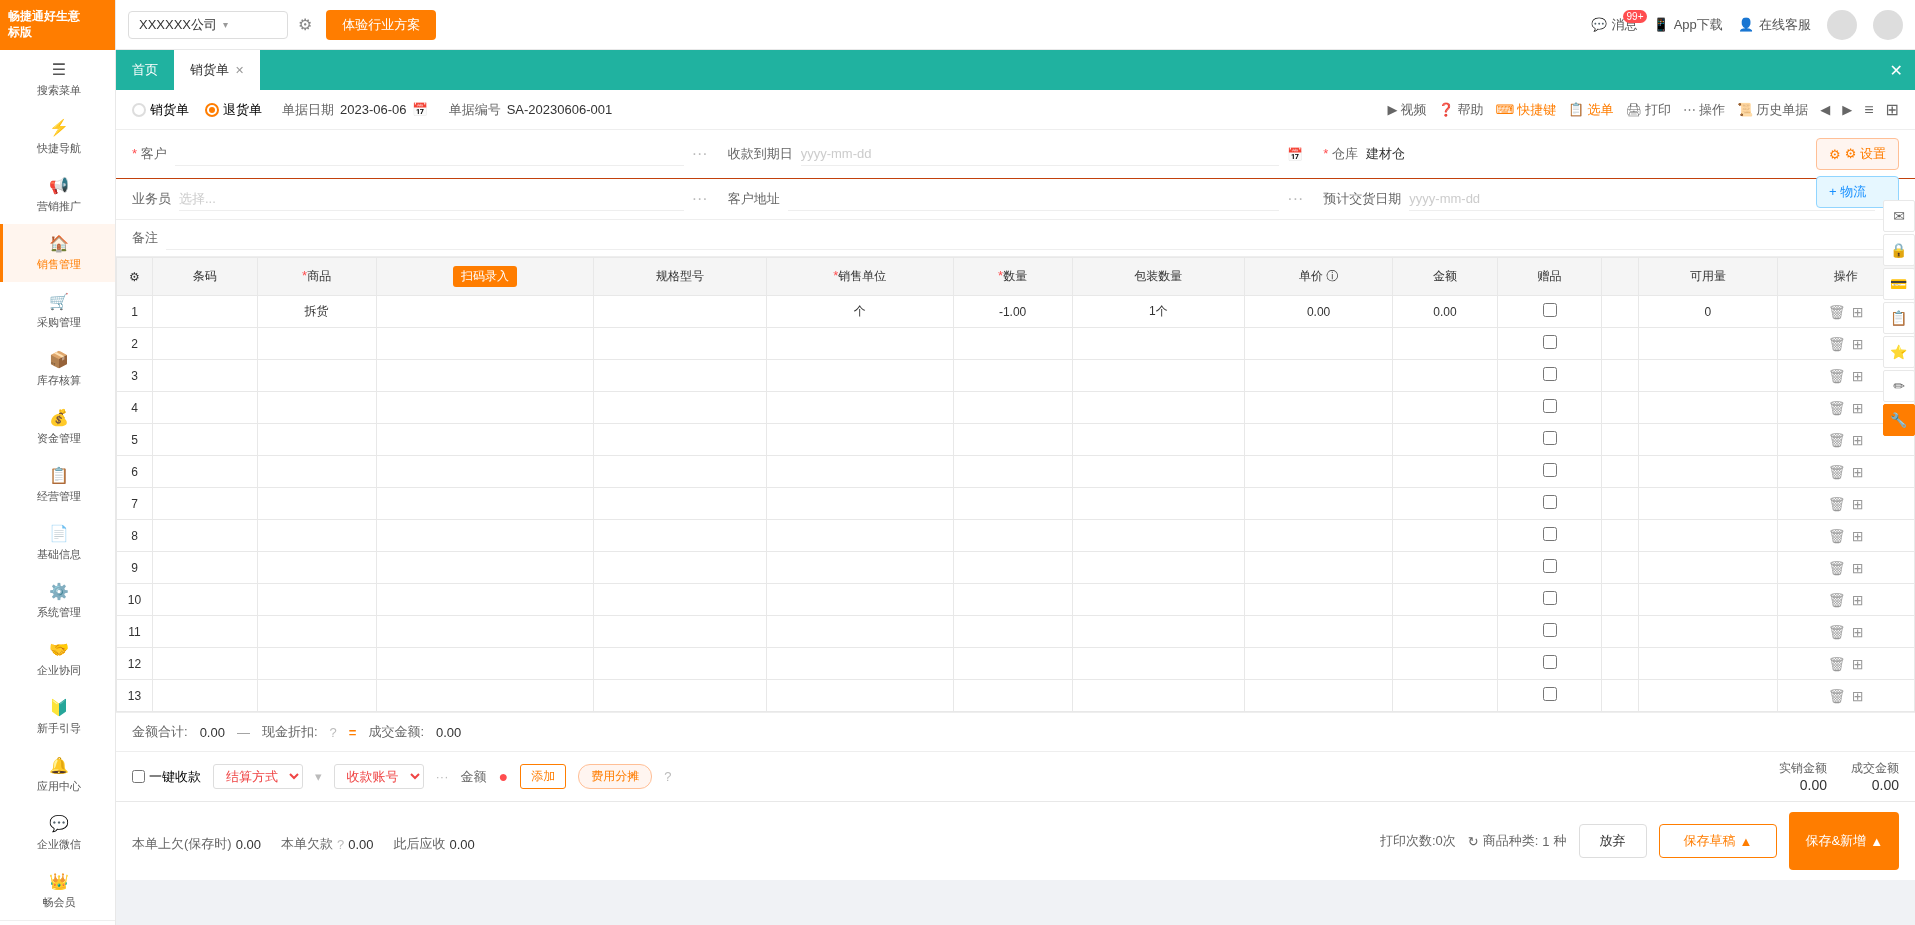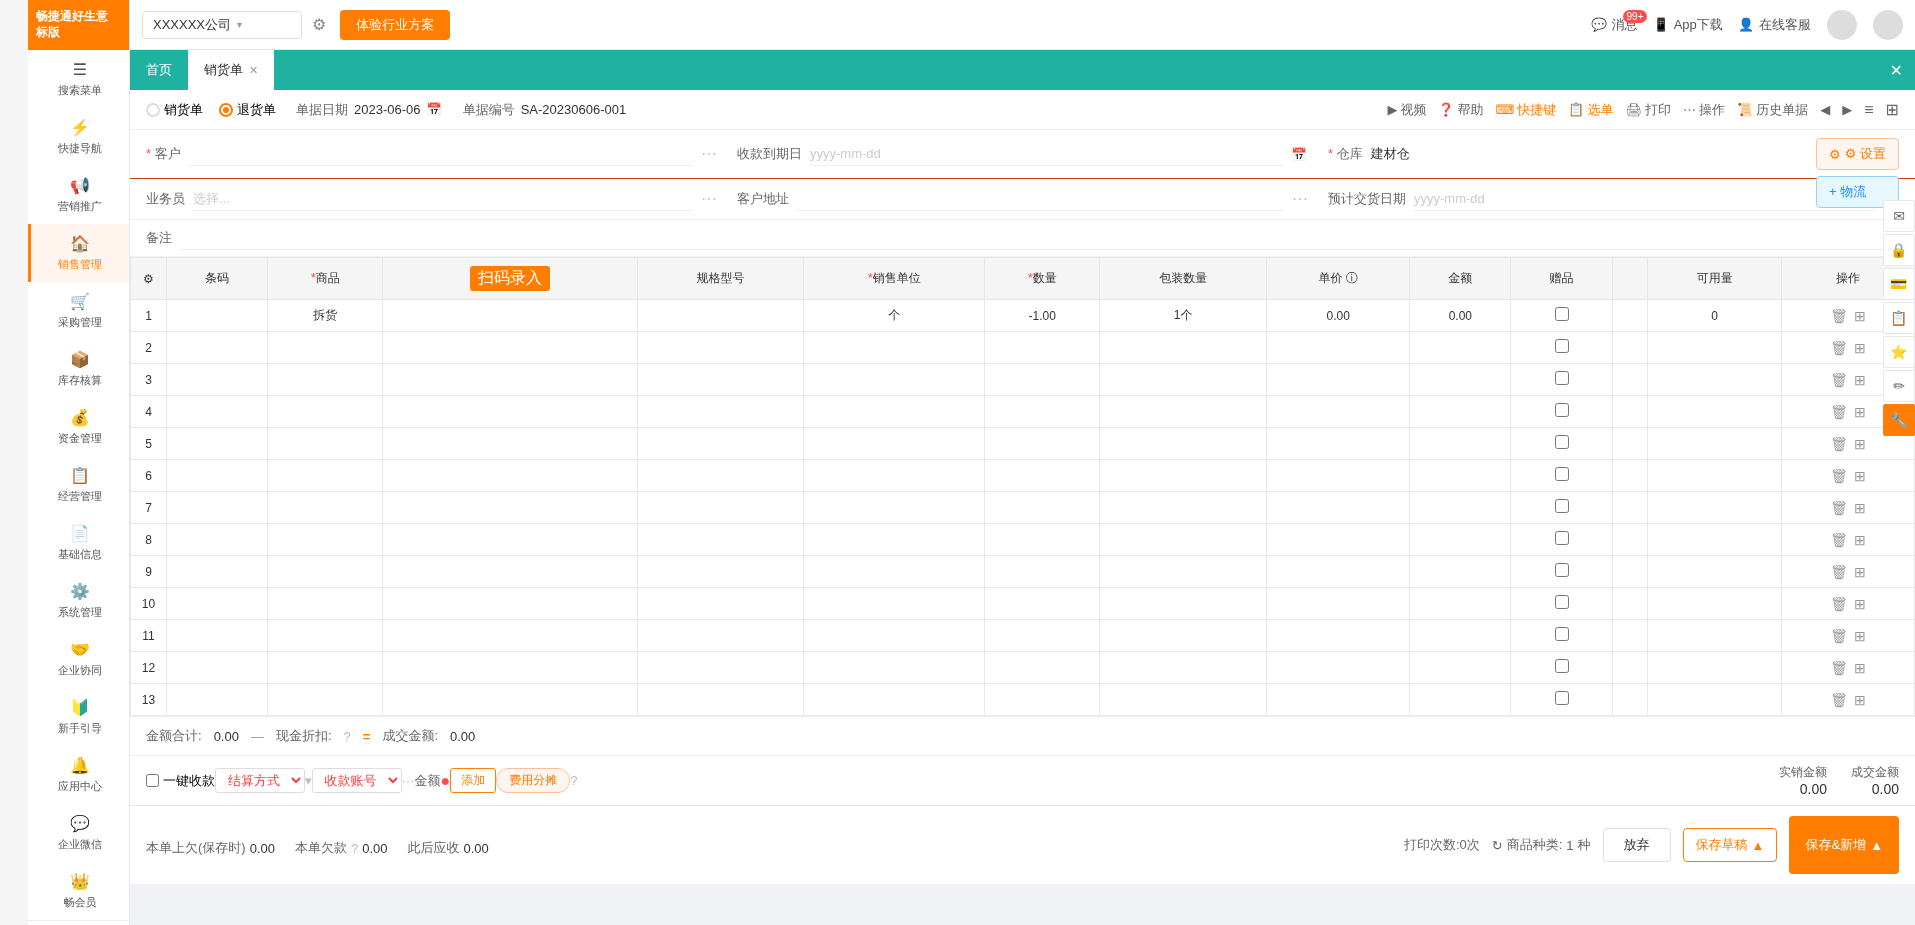--- a/index.html
+++ b/index.html
@@ -1,19 +1,19 @@
 <!DOCTYPE html>
 <html><head>
   <meta charset="utf-8">
   <style>
     * { box-sizing: border-box; margin: 0; padding: 0; font-family: 'Microsoft YaHei', Arial, sans-serif; font-size: 13px; }
     body { width: 1915px; height: 925px; overflow: hidden; background: #f5f5f5; display: flex; }
 
     
-    .sidebar { width: 102px; background: #fff; display: flex; flex-direction: column; border-right: 1px solid #e8e8e8; flex-shrink: 0; margin-left: 28px; }
+    .sidebar { width: 116px; background: #fff; display: flex; flex-direction: column; border-right: 1px solid #e8e8e8; flex-shrink: 0; }
     .sidebar-logo { background: #ff7d00; padding: 10px 8px; display: flex; align-items: center; gap: 6px; height: 50px; }
     .sidebar-logo-text { color: #fff; font-size: 12px; font-weight: bold; line-height: 1.3; }
     .sidebar-item { display: flex; flex-direction: column; align-items: center; padding: 10px 5px; cursor: pointer; color: #555; gap: 4px; border-left: 3px solid transparent; }
     .sidebar-item.active { background: #fff5ee; color: #ff7d00; border-left-color: #ff7d00; }
     .sidebar-item-icon { font-size: 16px; }
     .sidebar-item-label { font-size: 11px; text-align: center; }
     .sidebar-bottom { margin-top: auto; display: flex; justify-content: space-around; padding: 10px; border-top: 1px solid #eee; }
 
     
     .main { flex: 1; display: flex; flex-direction: column; overflow: hidden; }
@@ -71,57 +71,57 @@
     .form-remark { padding: 6px 16px; background: #fff; display: flex; align-items: center; gap: 8px; border-bottom: 1px solid #eee; }
     .action-btn-orange { background: #fff5f0; border: 1px solid #ffbf96; color: #ff7d00; border-radius: 4px; padding: 6px 12px; cursor: pointer; font-size: 12px; display: flex; align-items: center; gap: 4px; }
     .action-btn-blue { background: #e6f7ff; border: 1px solid #91d5ff; color: #1890ff; border-radius: 4px; padding: 6px 12px; cursor: pointer; font-size: 12px; display: flex; align-items: center; gap: 4px; }
 
     
     .table-wrapper { background: #fff; overflow-x: auto; }
     .data-table { width: 100%; border-collapse: collapse; }
     .data-table th { background: #f5f5f5; border: 1px solid #e8e8e8; padding: 8px 6px; text-align: center; color: #333; font-weight: normal; white-space: nowrap; font-size: 12px; }
     .data-table td { border: 1px solid #e8e8e8; padding: 6px; text-align: center; color: #333; font-size: 12px; height: 32px; }
     .th-required { color: #ff4d4f; }
-    .scan-btn { background: #ff7d00; color: #fff; border: none; border-radius: 3px; padding: 2px 8px; cursor: pointer; font-size: 16px; }
+    .scan-btn { background: #ff7d00; color: #fff; border: none; border-radius: 3px; padding: 2px 8px; cursor: pointer; font-size: 12px; }
     .table-row-num { color: #999; }
     .table-neg { color: #ff4d4f; }
     .subtotal-row td { background: #fff8f0; font-weight: 500; }
     .table-checkbox { width: 14px; height: 14px; cursor: pointer; }
     .table-actions { display: flex; justify-content: center; gap: 6px; }
     .action-icon { cursor: pointer; color: #999; font-size: 14px; }
 
     
     .footer-summary { background: #fff; padding: 10px 16px; border-top: 1px solid #eee; display: flex; align-items: center; gap: 12px; font-size: 13px; }
     .summary-label { color: #666; }
     .summary-value { color: #333; font-weight: 500; }
     .dash-separator { color: #999; }
     .equals-separator { color: #ff7d00; font-weight: bold; }
 
     
-    .payment-row { background: #fff; padding: 8px 16px; border-top: 1px solid #eee; display: flex; align-items: center; font-size: 13px; }
+    .payment-row { background: #fff; padding: 8px 16px; border-top: 1px solid #eee; display: flex; align-items: center; gap: 12px; font-size: 13px; }
     .checkbox-label { display: flex; align-items: center; gap: 4px; cursor: pointer; }
     .payment-select { border: 1px solid #ddd; border-radius: 3px; padding: 3px 8px; color: #ef4444; outline: none; background: #fff; }
     .add-btn-orange { background: #fff; border: 1px solid #ff7d00; color: #ff7d00; border-radius: 3px; padding: 3px 10px; cursor: pointer; font-size: 12px; }
     .fee-btn { background: #fff5f0; border: 1px solid #ffbf96; color: #ff7d00; border-radius: 12px; padding: 3px 12px; cursor: pointer; font-size: 12px; }
     .question-icon { color: #bbb; cursor: pointer; }
     .right-totals { margin-left: auto; display: flex; gap: 24px; align-items: center; }
     .total-item { display: flex; flex-direction: column; align-items: flex-end; }
     .total-label { color: #666; font-size: 12px; }
     .total-value { color: #333; font-size: 14px; font-weight: 500; }
 
     
     .bottom-bar { background: #fff; padding: 10px 16px; border-top: 1px solid #e8e8e8; display: flex; align-items: center; gap: 20px; font-size: 13px; }
     .bottom-stat { display: flex; align-items: center; gap: 4px; color: #666; margin-top: 6px; }
     .bottom-stat-value { color: #333; }
     .bottom-question { color: #bbb; cursor: pointer; }
     .bottom-right { margin-left: auto; display: flex; align-items: center; gap: 12px; }
     .print-count { color: #666; }
     .product-type { display: flex; align-items: center; gap: 4px; color: #666; cursor: pointer; }
     .abandon-btn { border: 1px solid #ddd; background: #fff; color: #333; border-radius: 4px; padding: 7px 20px; cursor: pointer; font-size: 13px; }
-    .save-draft-btn { border: 1px solid #ff7d00; background: #fff; color: #ff7d00; border-radius: 4px; padding: 7px 12px; cursor: pointer; font-size: 13px; display: flex; align-items: center; gap: 4px; }
+    .save-draft-btn { border: 1px solid #ff7d00; background: #fff; color: #ff7d00; border-radius: 4px; padding: 7px 24px; cursor: pointer; font-size: 13px; display: flex; align-items: center; gap: 4px; }
     .save-new-btn { background: #ff7d00; color: #fff; border: none; border-radius: 4px; padding: 20px 16px; cursor: pointer; font-size: 13px; display: flex; align-items: center; gap: 4px; }
 
     
     .right-float { position: fixed; right: 0; top: 200px; display: flex; flex-direction: column; gap: 2px; z-index: 100; }
     .float-btn { width: 32px; height: 32px; background: #fff; border: 1px solid #e8e8e8; display: flex; align-items: center; justify-content: center; cursor: pointer; color: #666; font-size: 14px; border-radius: 2px; }
     .top-right-actions { position: absolute; right: 16px; top: 8px; display: flex; flex-direction: column; gap: 6px; }
   </style>
 </head>
 <body>
 

